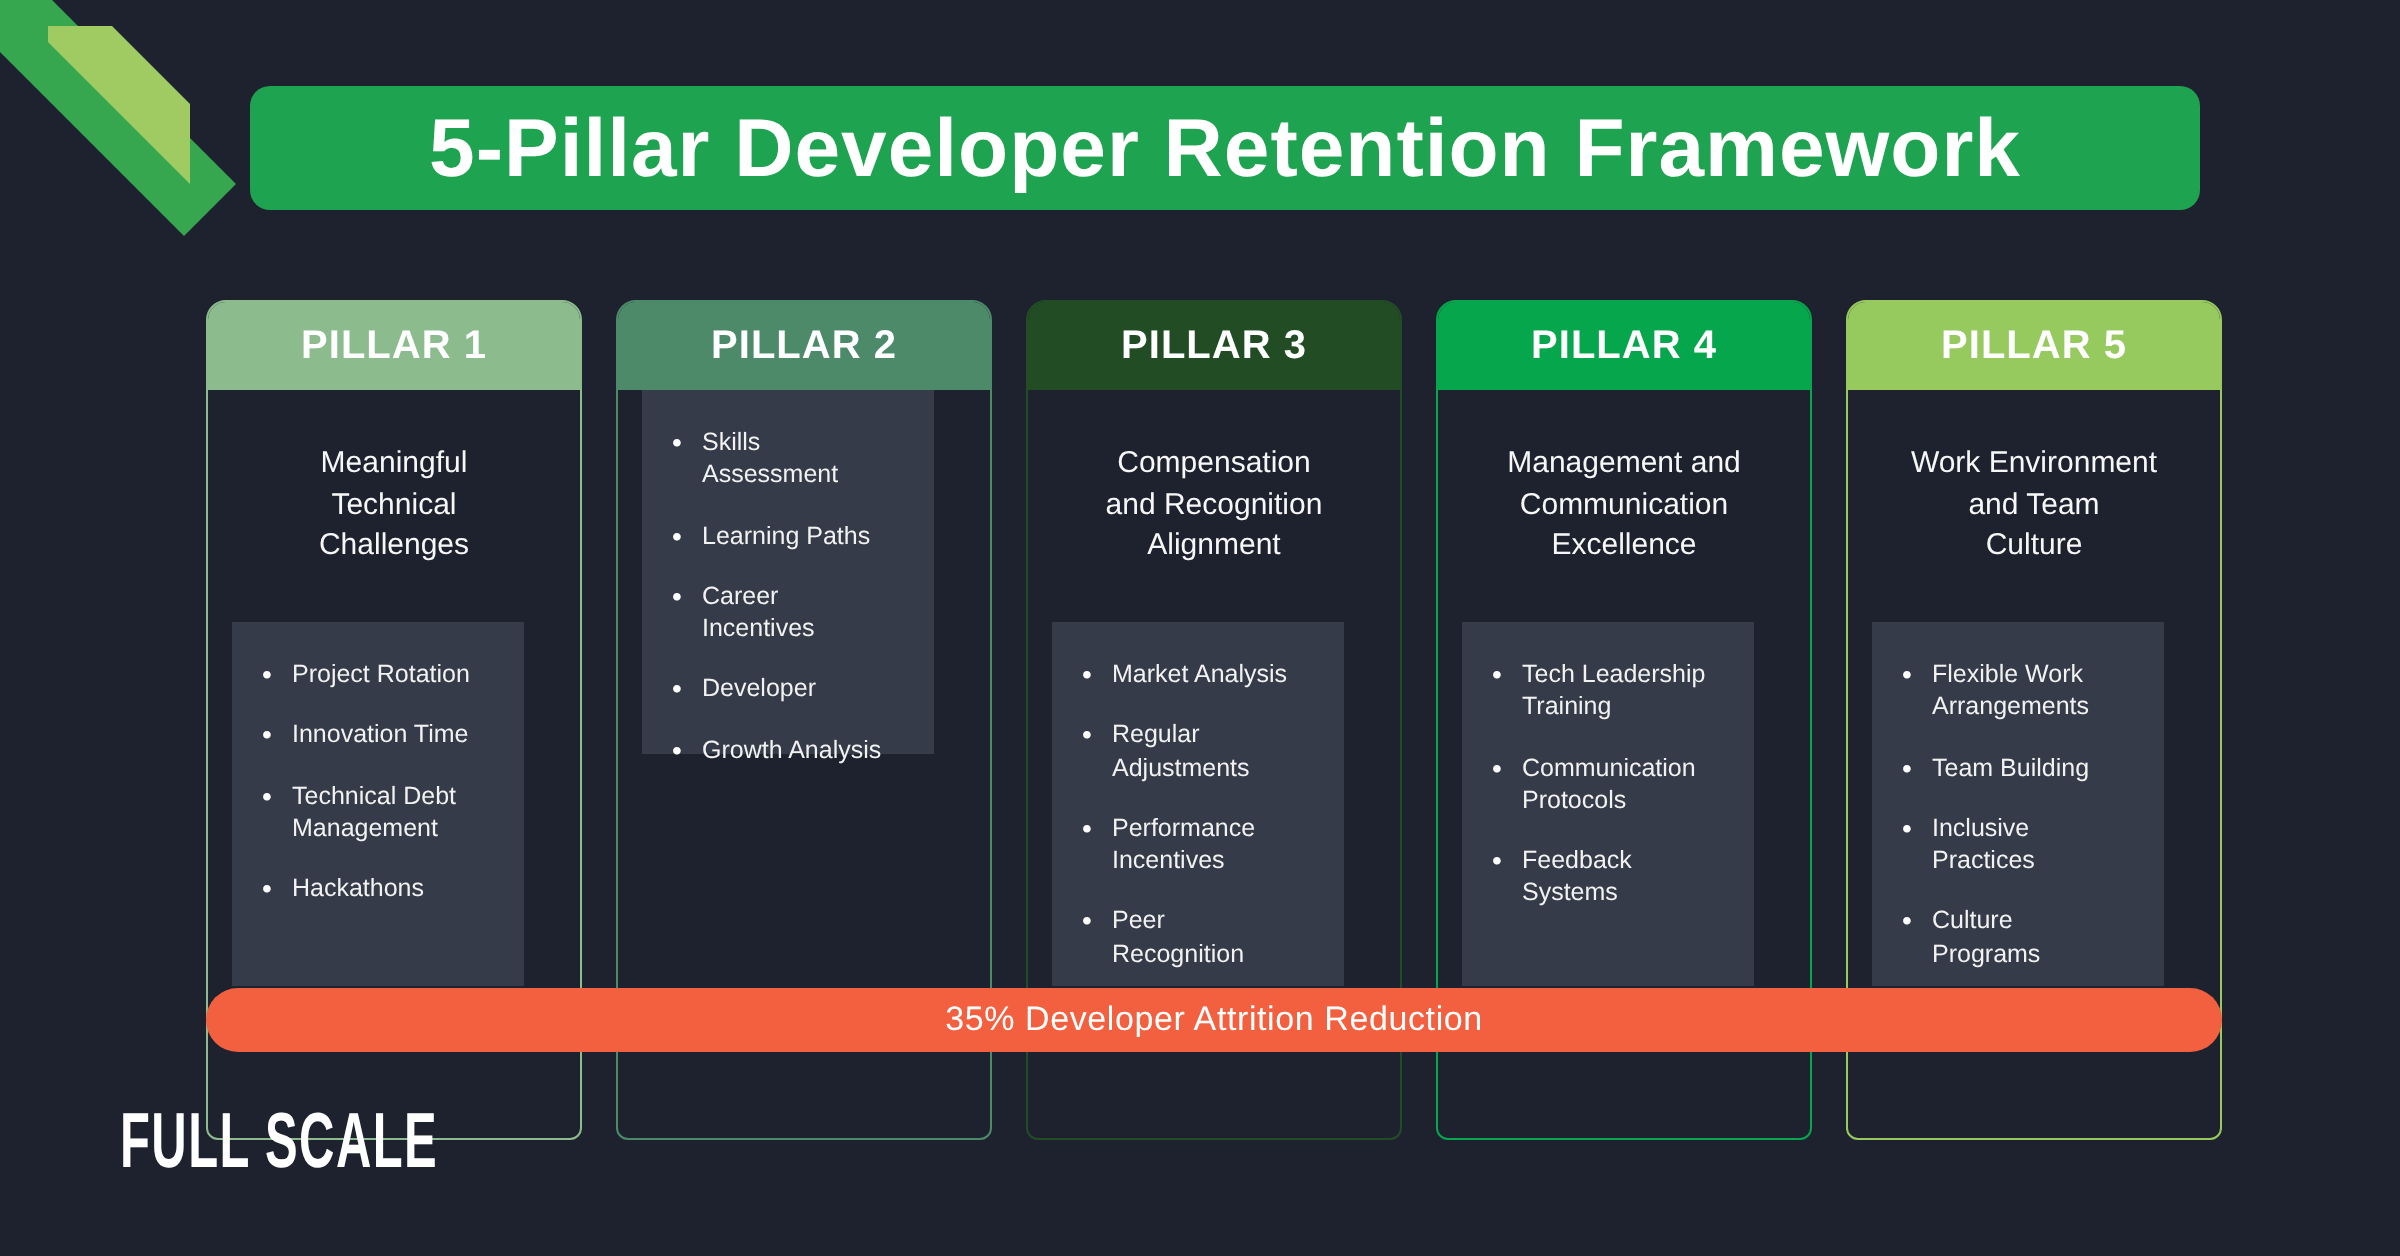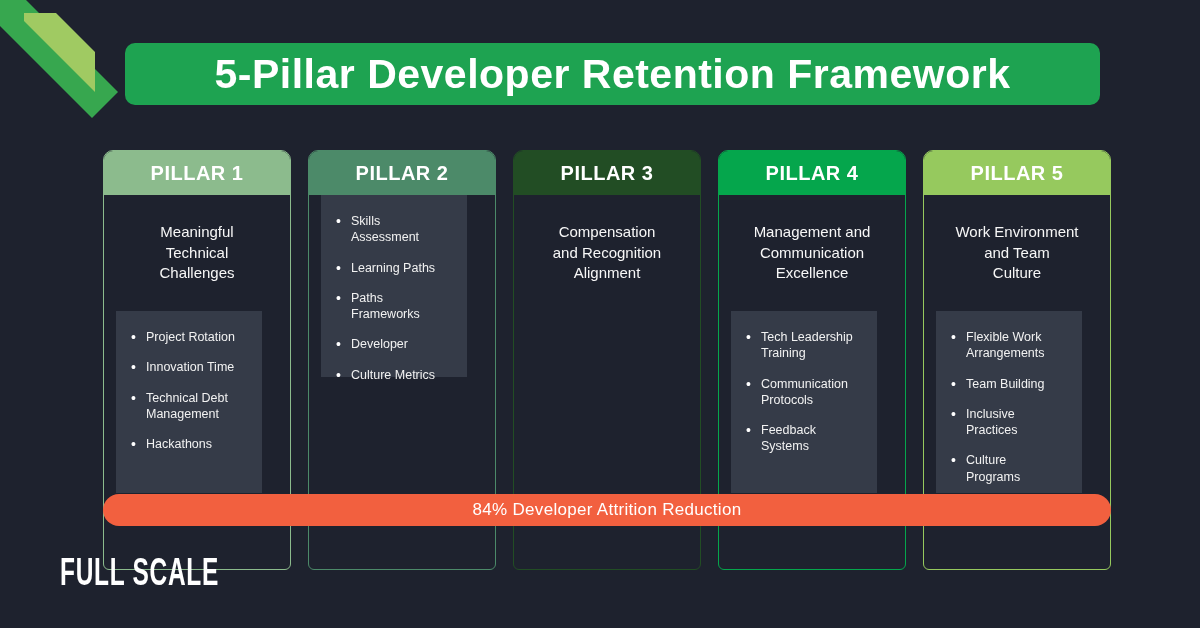--- a/index.html
+++ b/index.html
@@ -91,32 +91,40 @@
       </ul>
     </div>
   </div>
 
   <div class="card" style="--accent: #4c8a69;">
     <div class="card-header">PILLAR 2</div>
     <div class="card-listbox">
       <ul>
         <li>Skills Assessment</li>
         <li>Learning Paths</li>
-        <li>Paths Frameworks</li>
+        <li>Career Incentives</li>
         <li>Developer</li>
-        <li>Culture Metrics</li>
+        <li>Growth Analysis</li>
       </ul>
     </div>
   </div>
 
   <div class="card" style="--accent: #224d24;">
     <div class="card-header">PILLAR 3</div>
     <div class="card-title">Compensation
 and Recognition
 Alignment</div>
+    <div class="card-listbox">
+      <ul>
+        <li>Market Analysis</li>
+        <li>Regular Adjustments</li>
+        <li>Performance Incentives</li>
+        <li>Peer Recognition</li>
+      </ul>
+    </div>
   </div>
 
   <div class="card" style="--accent: #05a64c;">
     <div class="card-header">PILLAR 4</div>
     <div class="card-title">Management and
 Communication
 Excellence</div>
     <div class="card-listbox">
       <ul>
         <li>Tech Leadership Training</li>
@@ -137,16 +145,16 @@
         <li>Team Building</li>
         <li>Inclusive Practices</li>
         <li>Culture Programs</li>
       </ul>
     </div>
   </div>
 
 </div>
 
 <div class="attrition-banner" style="background: rgb(242, 96, 63);">
-  <span>84% Developer Attrition Reduction</span>
+  <span>35% Developer Attrition Reduction</span>
 </div>
 
 <div class="logo">FULL SCALE</div>
 
 </body></html>

